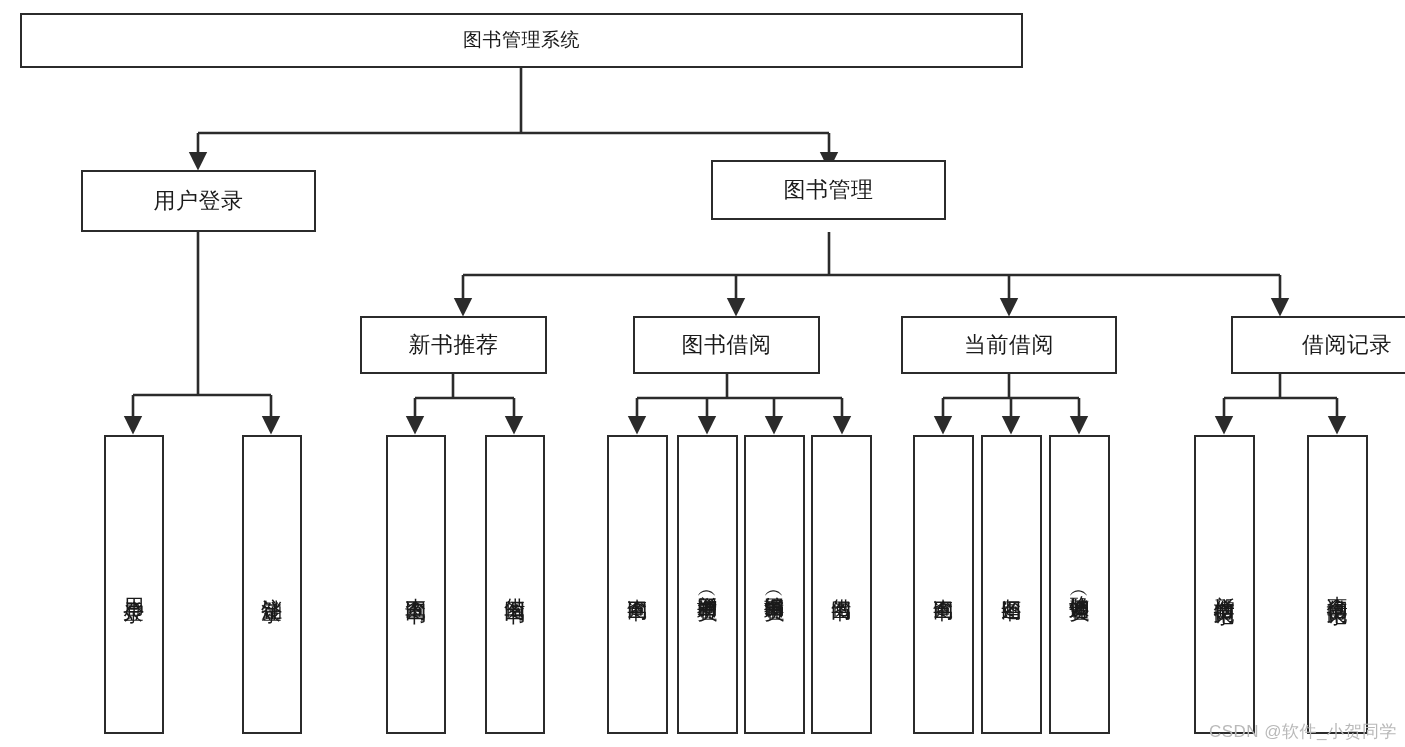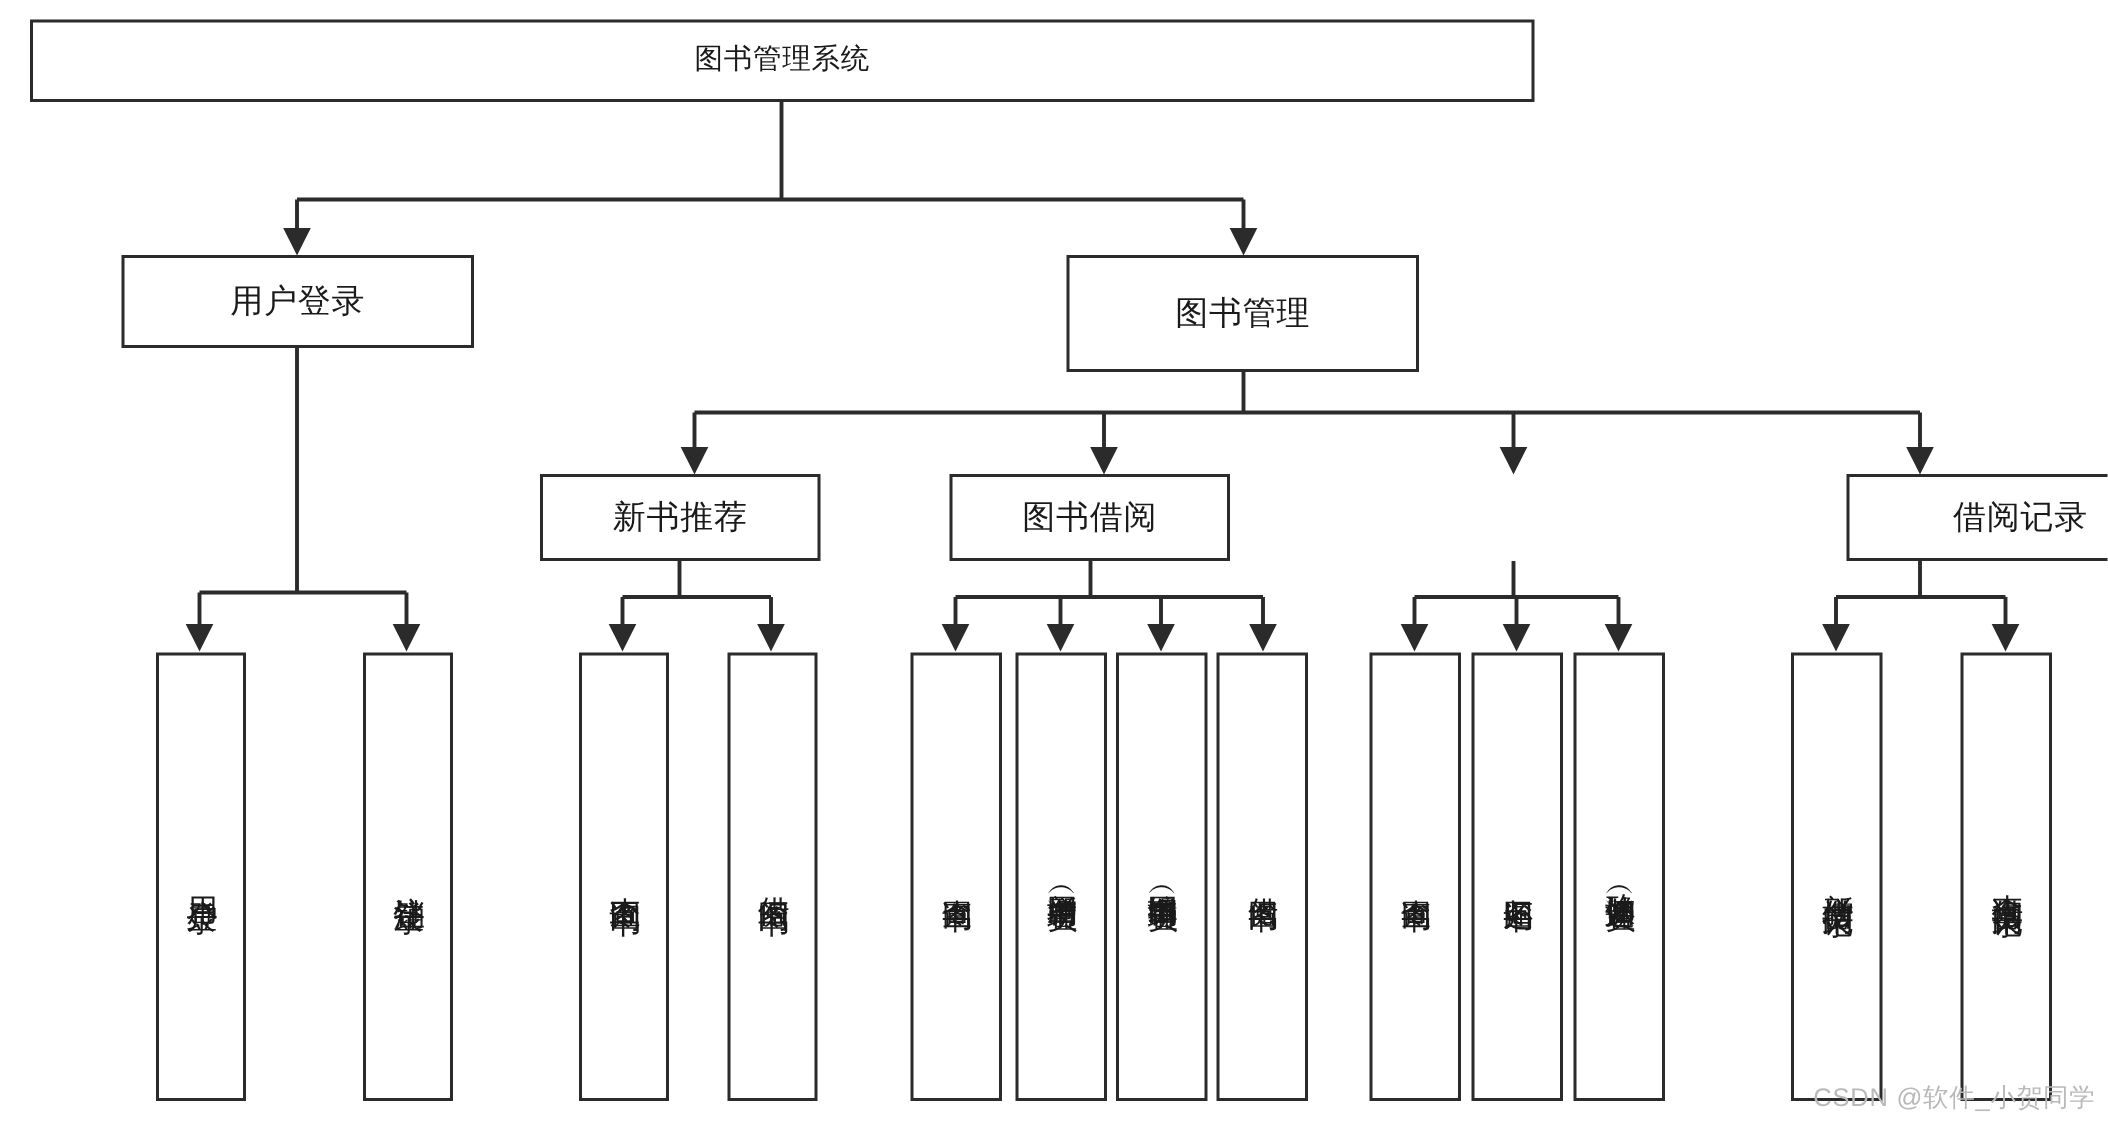--- a/index.html
+++ b/index.html
@@ -136,30 +136,33 @@
     </g>
   </svg>
 
   <div class="node horiz root" style="left:20px; top:13px; width:1003px; height:55px;">
     <span class="node-label">图书管理系统</span>
   </div>
 
   <div class="node horiz" style="left:81px; top:170px; width:235px; height:62px;">
     <span class="node-label">用户登录</span>
   </div>
-  <div class="node horiz" style="left:711px; top:170px; width:235px; height:78px;align-items:center;">
+  <div class="node horiz" style="left:711px; top:160px; width:235px; height:60px;align-items:center;">
     <span class="node-label">图书管理</span>
   </div>
 
   <div class="node horiz" style="left:633px; top:316px; width:187px; height:58px;">
     <span class="node-label">图书借阅</span>
   </div>
   <div class="node horiz" style="left:360px; top:316px; width:187px; height:58px;">
     <span class="node-label">新书推荐</span>
   </div>
+  <div class="node horiz" style="left:901px; top:316px; width:216px; height:58px;">
+    <span class="node-label">当前借阅</span>
+  </div>
   <div class="node horiz" style="left:1231px; top:316px; width:232px; height:58px;">
     <span class="node-label">借阅记录</span>
   </div>
 
   <div class="node vert" style="left:104px; top:435px; width:60px; height:299px;">
     <span class="node-label">用户登录</span>
   </div>
   <div class="node vert" style="left:242px; top:435px; width:60px; height:299px;">
     <span class="node-label">注销登录</span>
   </div>

